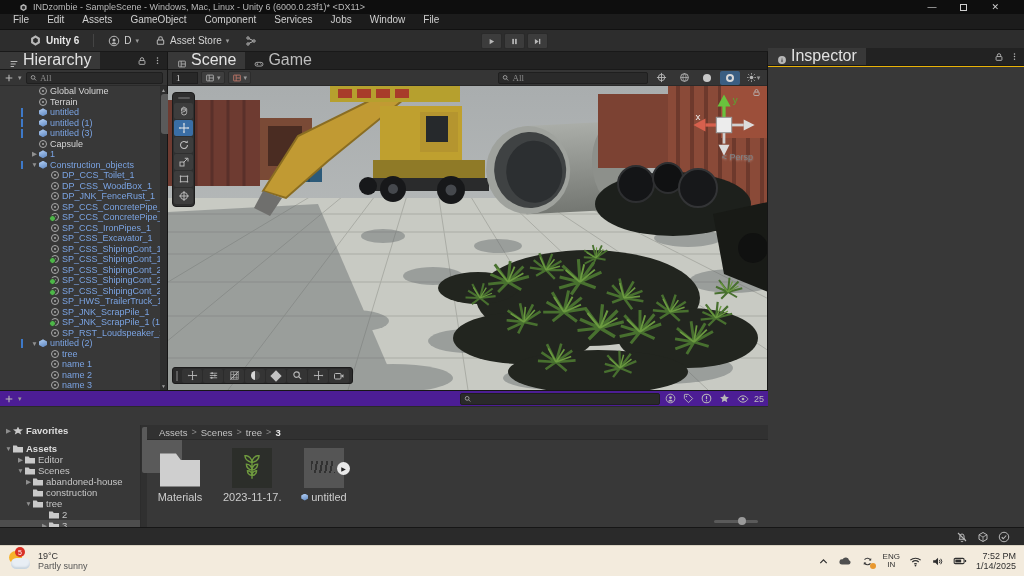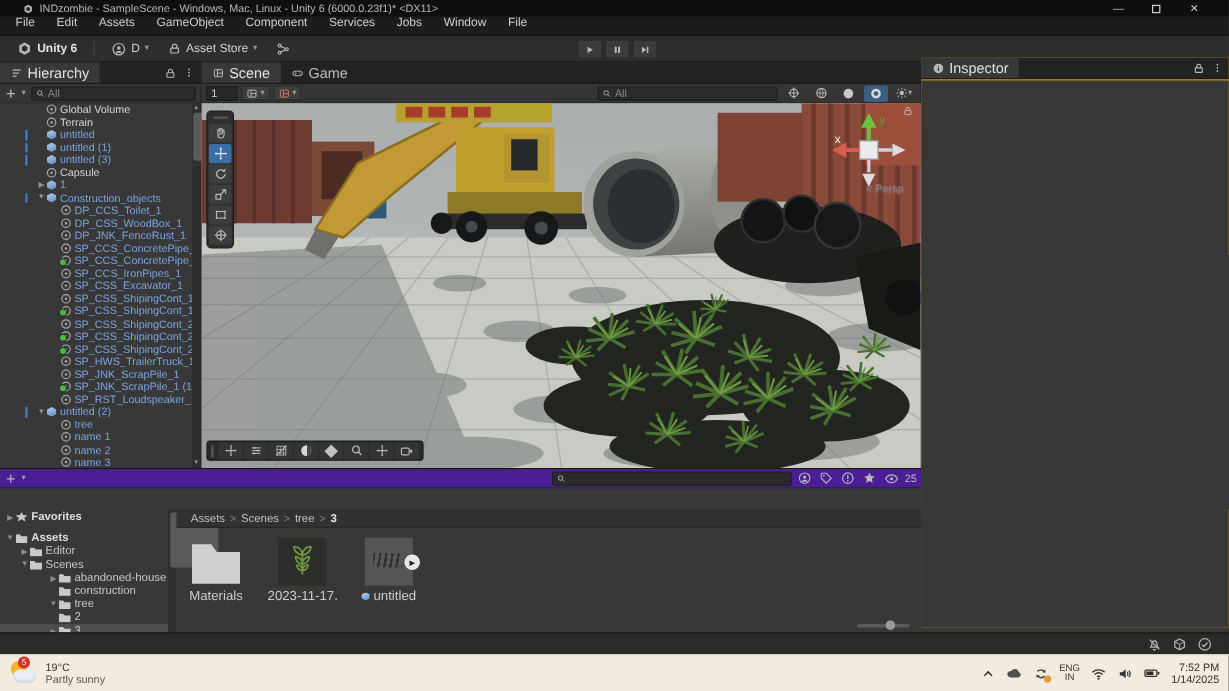--- a/index.html
+++ b/index.html
@@ -1,52 +1,52 @@
 <!DOCTYPE html>
 <html><head>
 <meta charset="utf-8">
 <style>
   *{box-sizing:border-box;margin:0;padding:0}
   html,body{width:1024px;height:576px;overflow:hidden}
   body{font-family:"Liberation Sans",sans-serif;background:#383838;position:relative;color:#cfcfcf}
   .abs{position:absolute}
   svg.ic{display:block}
   .ic{color:#b8b8b8}
-  input{font-family:Liberation Sans, sans-serif;outline:none}
+  input{font-family:Liberation Serif, serif;outline:none}
   .caret{font-size:7px;color:#9a9a9a;line-height:1}
 
   
   #titlebar{left:0;top:0;width:1024px;height:14px;background:#0e0e0e;display:flex;align-items:center;padding:0 19px;gap:5px}
   #titlebar .ttl{font-size:9px;color:#b9b9b9;white-space:nowrap}
   #titlebar .wbtns{margin-left:auto;display:flex;gap:24px;align-items:center;padding-right:6px}
   #titlebar .wbtns span{font-size:9px;color:#cfcfcf;line-height:1}
   .maxbox{width:7px;height:7px;border:1px solid #cfcfcf;display:inline-block}
 
   
   #menubar{left:0;top:14px;width:1024px;height:16px;background:#1c1c1c;display:flex;padding-left:4px;border-bottom:1px solid #111}
   .mitem{font-size:10px;color:#cfcfcf;padding:0 9px}
 
   
-  #toolbar{left:0;top:30px;width:1024px;height:22px;background:#2d2d2d;border-bottom:1px solid #191919;display:flex;align-items:center;padding:0 8px;gap:4px}
+  #toolbar{left:0;top:30px;width:1024px;height:22px;background:#2d2d2d;border-bottom:1px solid #191919;display:flex;align-items:center;padding:0 23px;gap:4px}
   .tbtn{display:flex;align-items:center;gap:4px;height:18px;padding:0 6px;border-radius:2px;color:#d2d2d2;font-size:10px}
   .brand{font-weight:bold;color:#e6e6e6}
   .vsep{width:1px;height:13px;background:#444;margin:0 4px}
   #playgroup{position:absolute;left:481px;top:3px;display:flex;gap:2px}
   #playgroup .pbtn{width:21px;height:16px;background:#3c3c3c;border:1px solid #2a2a2a;border-radius:2px;display:flex;align-items:center;justify-content:center;color:#c6c6c6}
   #toolbar .right{margin-left:auto;display:flex;align-items:center;gap:10px}
 
   
   #hierarchy{left:0;top:52px;width:168px;height:338px;background:#383838;border-right:1px solid #161616}
   #scenepanel{left:168px;top:52px;width:600px;height:338px;background:#383838;border-right:1px solid #161616}
   #inspector{left:768px;top:48px;width:256px;height:475px;background:#eab308}
   #bottompanel{left:0;top:390px;width:768px;height:137px;background:#383838;border-top:1px solid #161616}
   #statusstrip{left:0;top:527px;width:1024px;height:18px;background:#2a2a2a;border-top:1px solid #161616;display:flex;align-items:center;justify-content:flex-end;gap:9px;padding-right:14px}
 
   .tabbar{height:18px;background:#222;display:flex;align-items:stretch;border-bottom:1px solid #191919}
-  .tab{display:flex;align-items:center;gap:4px;padding:0 9px;font-size:12px;color:#bdbdbd}
+  .tab{display:flex;align-items:flex-end;gap:4px;padding:0 9px;font-size:16px;color:#bdbdbd}
   .tab.active{background:#383838;color:#e2e2e2}
   .tab .ic{width:10px;height:10px}
   .tabbar .tright{margin-left:auto;display:flex;align-items:center;gap:6px;padding-right:5px}
 
   .ptoolbar{height:16px;background:#353535;border-bottom:1px solid #2a2a2a;display:flex;align-items:center;padding:0 4px;gap:4px}
   .sbox{display:flex;align-items:center;gap:3px;background:#2a2a2a;border:1px solid #1f1f1f;border-radius:2px;height:12px;padding:0 3px;flex:1}
   .sbox input{background:transparent;border:none;color:#bdbdbd;font-size:9px;width:100%;}
   .sbox input::placeholder{color:#8b8b8b}
 
   
@@ -101,21 +101,21 @@
   .proj-sbox{width:200px;flex:none;margin-left:auto}
   .pticon{width:14px;display:flex;justify-content:center}
   #eyecount{font-size:9px;color:#bdbdbd}
   #ptree{position:absolute;left:0;top:34px;width:141px;bottom:0;overflow:hidden;border-right:1px solid #2c2c2c}
   .prow{display:flex;align-items:center;height:11px;padding-left:4px}
   .prow .arr{width:9px;font-size:6.5px;color:#8f8f8f;text-align:center;flex:none}
   .plbl{font-size:9.5px;color:#c6c6c6;white-space:nowrap;overflow:hidden}
   .prow.bold .plbl{font-weight:bold;color:#dedede}
   .prow.gap{margin-top:7px}
   .prow.ind1{padding-left:16px}
-  .prow.ind2{padding-left:40px}
+  .prow.ind2{padding-left:24px}
   .prow.ind3{padding-left:40px}
   .prow.selected{background:#4d4d4d}
   .pic{width:10px;height:8px;margin-right:3px;flex:none;position:relative}
   .ic-folder{background:#c9c9c9;clip-path:polygon(0 12%,36% 12%,48% 30%,100% 30%,100% 100%,0 100%)}
   .ic-star{background:#c9c9c9;clip-path:polygon(50% 0,63% 33%,100% 38%,73% 61%,82% 100%,50% 78%,18% 100%,27% 61%,0 38%,37% 33%)}
   #ptreescroll{position:absolute;left:141px;top:34px;width:6px;bottom:0;background:#303030}
   #ptreescroll .thumb{position:absolute;left:1px;right:1px;top:2px;height:46px;background:#5a5a5a;border-radius:2px}
   #crumbbar{position:absolute;left:147px;top:34px;right:0;height:15px;background:#313131;border-bottom:1px solid #292929;display:flex;align-items:center;padding:0 8px;gap:4px}
   .bc-sep{font-size:9px;color:#8a8a8a}
   .bc-item{font-size:9.5px;color:#c2c2c2}

